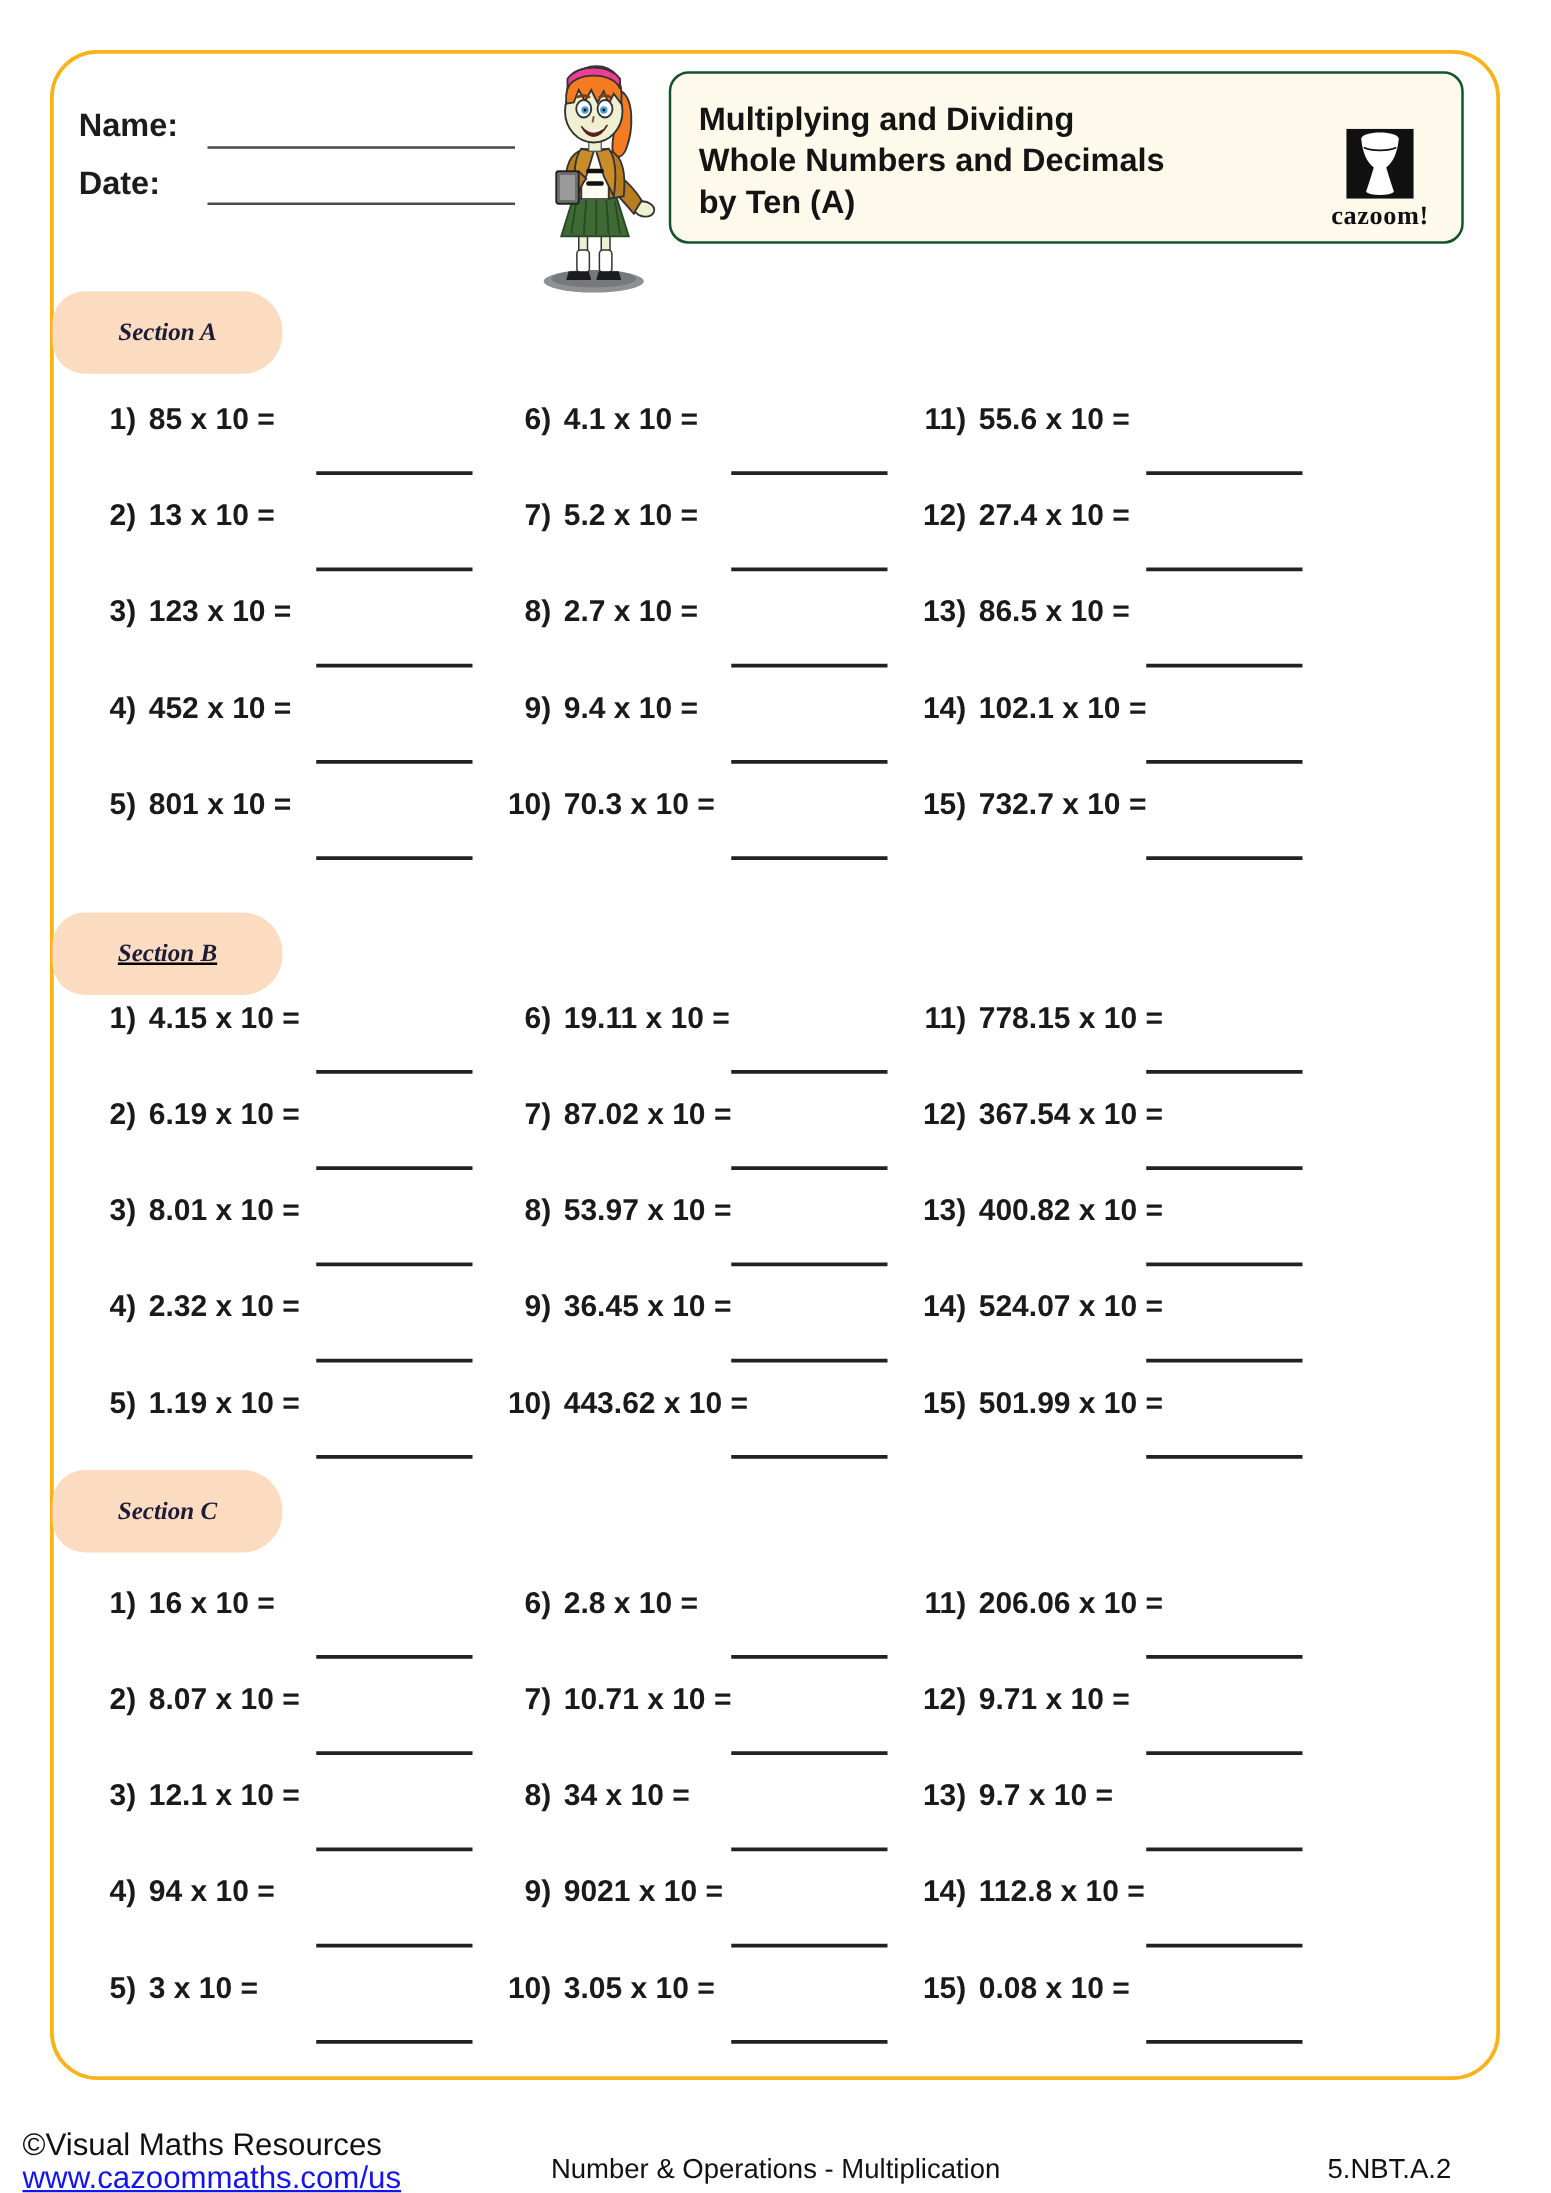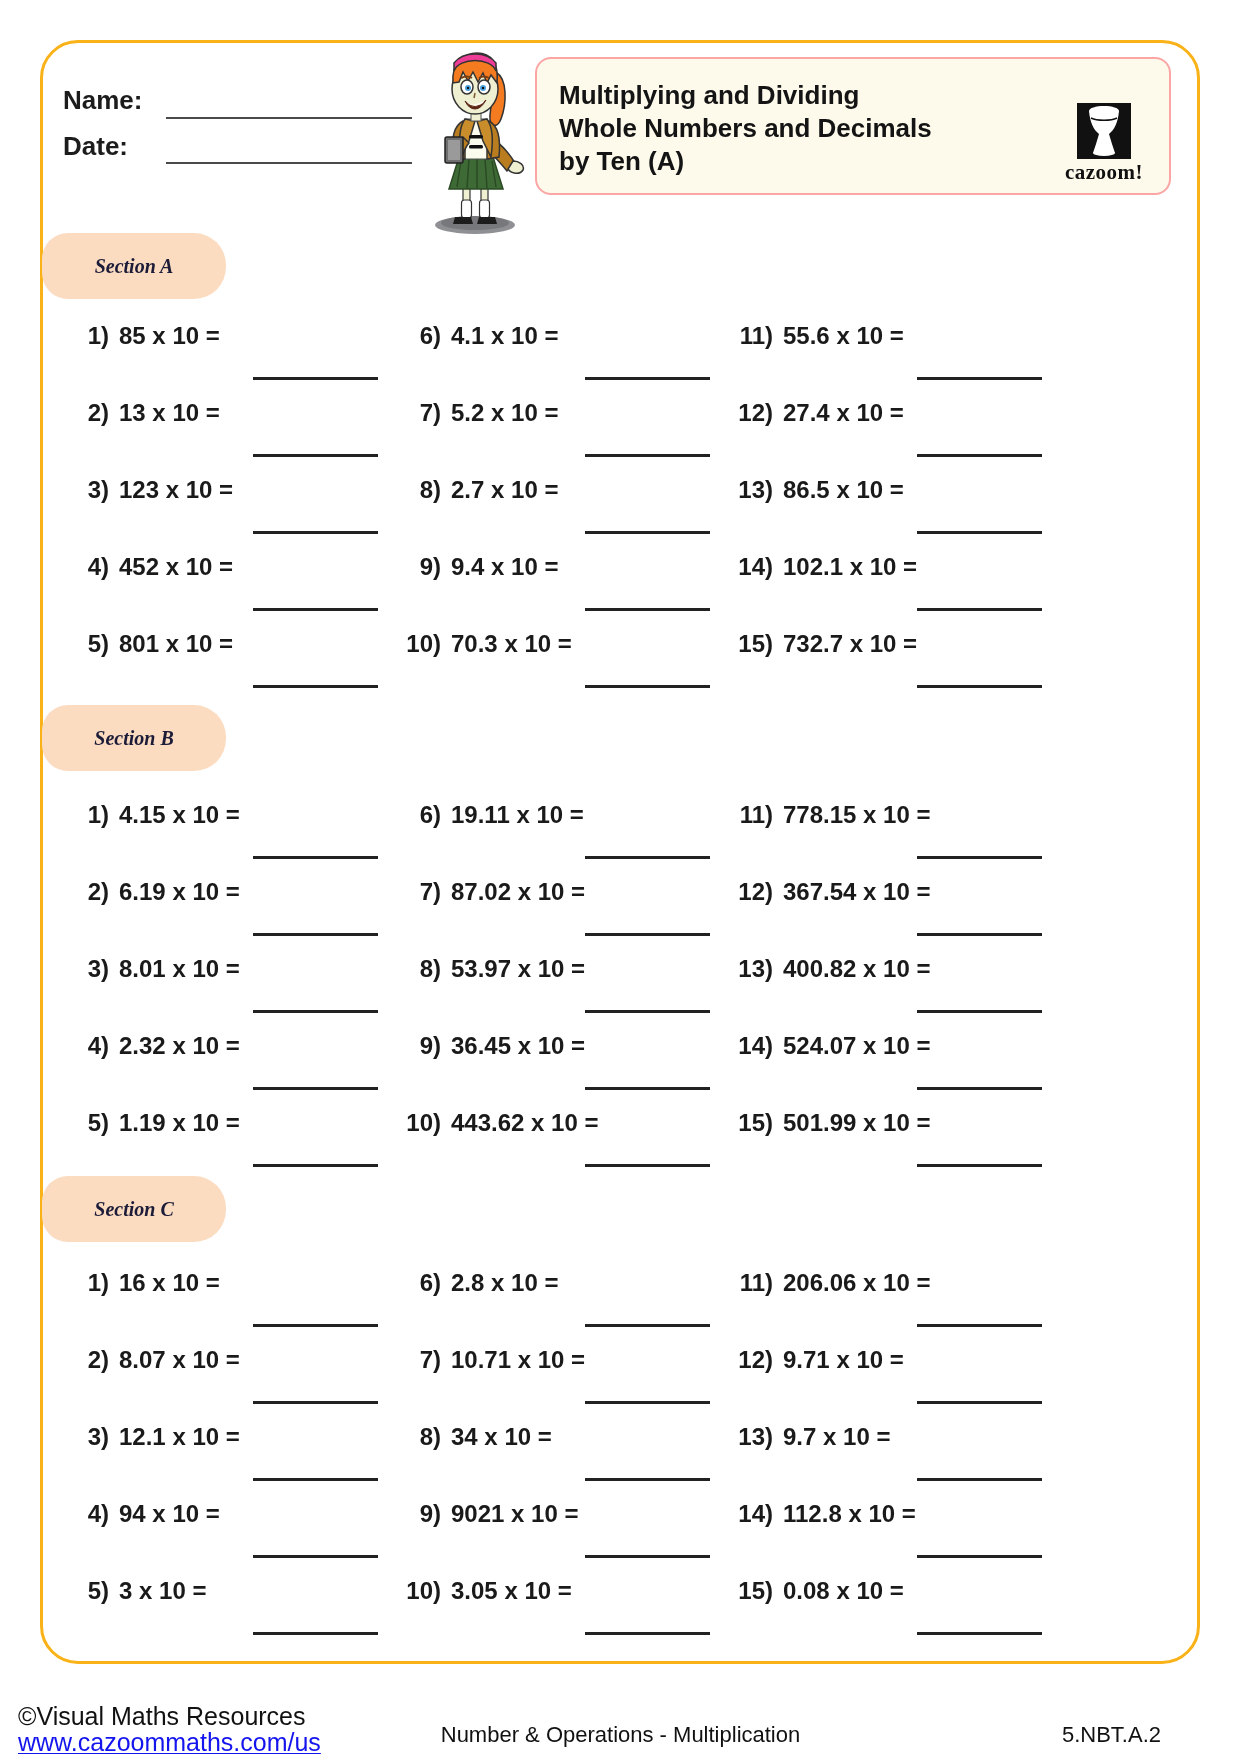--- a/index.html
+++ b/index.html
@@ -16,34 +16,34 @@
   .name-label { left:20px; top:42px; }
   .date-label { left:20px; top:88px; }
   .name-line { left:123px; top:74px; width:246px; }
   .date-line { left:123px; top:119px; width:246px; }
 
   
   .girl { position:absolute; left:368px; top:2px; width:132px; height:192px; }
 
   
   .title-box { position:absolute; left:492px; top:14px; width:636px; height:138px;
-               background:#FDFAEC; border:2px solid #fca5a5; border-radius:16px; }
+               background:#FDFAEC; border:2px solid #14532d; border-radius:16px; }
   .title-text { position:absolute; left:22px; top:20px; width:430px;
                 font-size:26px; line-height:33px; font-weight:bold; color:#141414; }
   .logo { position:absolute; right:22px; top:44px; width:86px; text-align:center; }
   .logo-square { display:block; margin:0 auto; width:54px; height:56px; }
   .logo-caption { display:block; margin-top:1px; font-family:"Liberation Serif", serif;
                   font-weight:bold; font-size:21px; color:#111; letter-spacing:0.5px; }
 
   
   .pill { position:absolute; left:-1px; width:184px; height:66px; background:#FBDCC1;
           border-radius:26px 32px 32px 26px; display:flex; align-items:center; justify-content:center; }
   .pill-label { font-family:"Liberation Serif", serif; font-style:italic; font-weight:bold;
                 font-size:20px; color:#1c1c38; }
-  .pill-a { top:190px; } .pill-b { top:662px; } .pill-c { top:1133px; }
+  .pill-a { top:190px; } .pill-b { top:687px;text-decoration:underline; } .pill-c { top:1133px; }
 
   
   .grid { position:absolute; left:18px; display:grid;
           grid-template-columns:repeat(3,332px); grid-template-rows:repeat(5,77px);
           grid-auto-flow:column; }
   .grid-a { top:279px; } .grid-b { top:758px; } .grid-c { top:1226px; }
   .cell { position:relative; height:77px; }
   .num { display:inline-block; width:48px; text-align:right;
          font-size:24px; font-weight:bold; color:#1a1a1a; }
   .exp { margin-left:10px; font-size:24px; font-weight:bold; color:#1a1a1a; }

